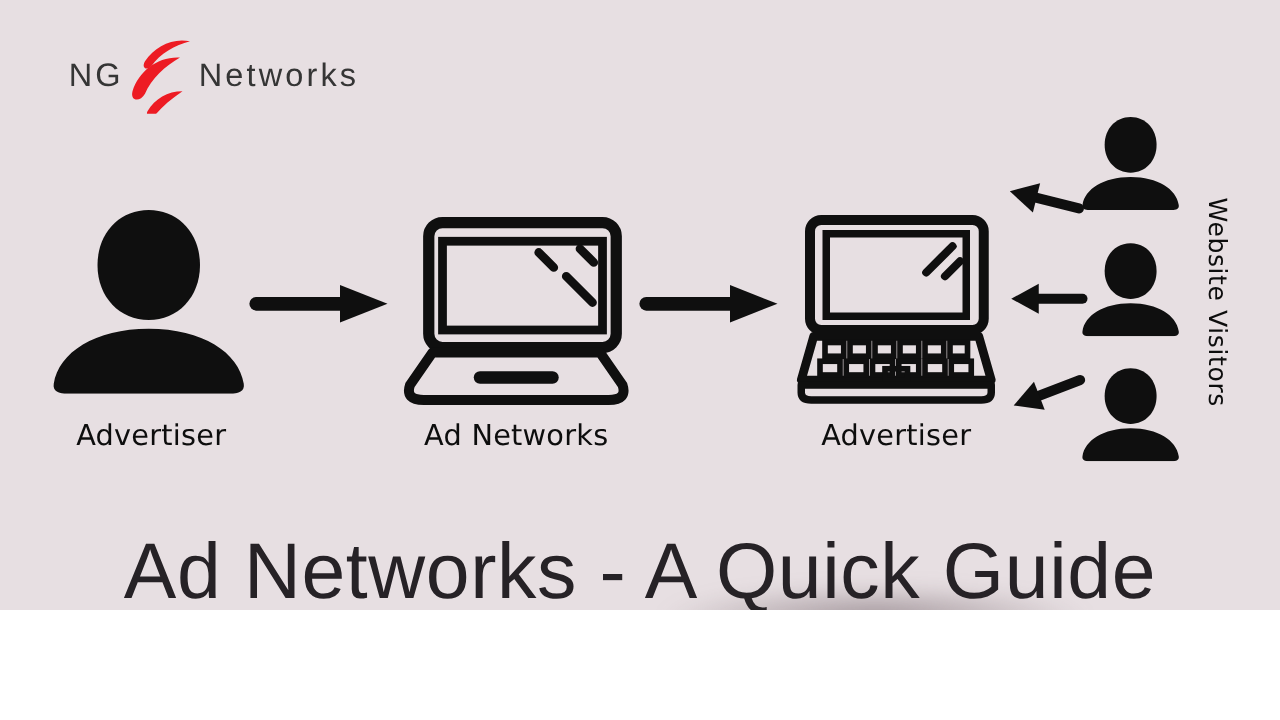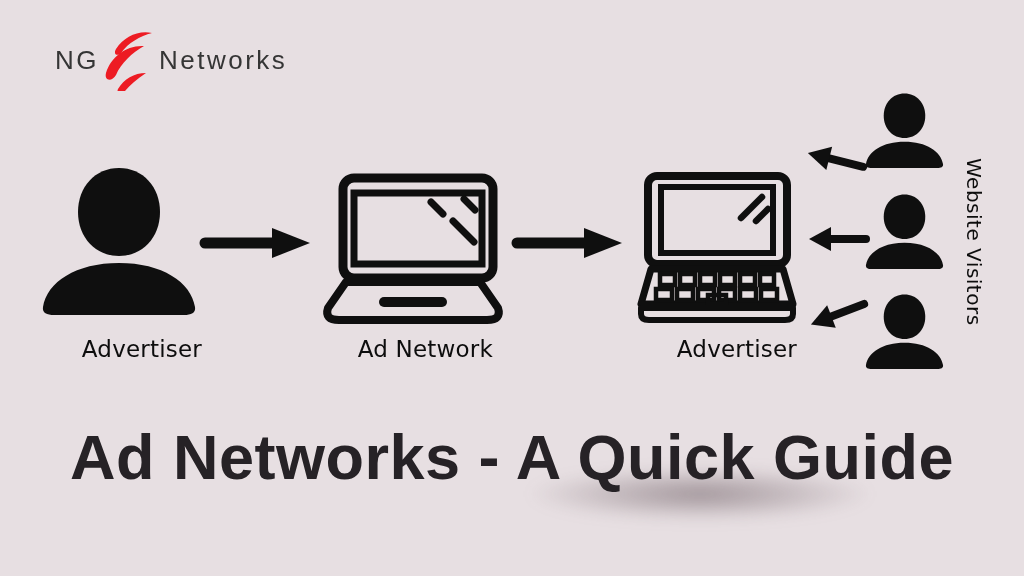--- a/index.html
+++ b/index.html
@@ -1,18 +1,18 @@
 <!DOCTYPE html>
 <html><head>
 <meta charset="utf-8">
 <style>
   html,body{margin:0;padding:0;}
   .stage{
     position:relative;
-    width:1024px;height:576px;
+    width:1024px;height:488px;
     background:#e7dfe2;
     overflow:hidden;
     font-family:"DejaVu Sans",sans-serif;
     color:#111;
   }
   .abs{position:absolute;}
 
   
   .logo{left:55px;top:30px;display:flex;align-items:center;height:60px;}
   .logo .word{
@@ -21,21 +21,21 @@
     line-height:60px;
   }
   .logo svg{margin:0 5px;}
 
   
   .icon-ink{fill:#0f0f0f;}
   .stroke-ink{fill:none;stroke:#0f0f0f;}
 
   .node-label{
     font-size:23px;font-weight:500;color:#0d0d0d;
-    text-align:right;letter-spacing:0.2px;
+    text-align:center;letter-spacing:0.2px;
   }
   .label-advertiser{left:40px;top:336px;width:162px;}
   .label-adnetwork{left:333px;top:336px;width:160px;}
   .label-publisher{left:637px;top:336px;width:160px;}
 
   .visitors-label{
     left:957px;top:142px;height:200px;width:34px;
     writing-mode:vertical-rl;
     font-size:20px;font-weight:500;color:#0d0d0d;
     letter-spacing:0.5px;
@@ -45,21 +45,21 @@
   
   .title-shadow{
     left:520px;top:466px;width:360px;height:56px;
     background:radial-gradient(ellipse at center, rgba(104,88,95,0.55) 0%, rgba(104,88,95,0.0) 68%);
     filter:blur(7px);
   }
   .main-title{
     left:0;top:421px;width:1024px;
     text-align:center;
     font-family:"Liberation Sans",sans-serif;
-    font-weight:700;
+    font-weight:400;
     font-size:63px;
     letter-spacing:0.5px;
     color:#262226;
     white-space:nowrap;
   }
 </style>
 </head>
 <body>
 
 <div class="stage">
@@ -99,21 +99,21 @@
 
   <svg class="abs" style="left:320px;top:170px" width="186" height="155" viewBox="0 0 186 155">
     <rect class="stroke-ink" x="23" y="8" width="150" height="100" rx="11" stroke-width="9"></rect>
     <rect class="stroke-ink" x="34" y="23" width="128" height="71" stroke-width="7"></rect>
     <line x1="111" y1="32" x2="123" y2="44" stroke="#0f0f0f" stroke-width="7" stroke-linecap="round"></line>
     <line x1="144" y1="29" x2="155" y2="40" stroke="#0f0f0f" stroke-width="7" stroke-linecap="round"></line>
     <line x1="133" y1="51" x2="154" y2="72" stroke="#0f0f0f" stroke-width="7" stroke-linecap="round"></line>
     <path class="stroke-ink" stroke-width="8" stroke-linejoin="round" d="M26,112 L8,138 Q4,150 19,150 L167,150 Q182,150 178,138 L160,112 Z"></path>
     <line x1="64" y1="132" x2="122" y2="132" stroke="#0f0f0f" stroke-width="10" stroke-linecap="round"></line>
   </svg>
-  <div class="abs node-label label-adnetwork">Ad Network</div>
+  <div class="abs node-label label-adnetwork">Ad Networks</div>
 
   <svg class="abs" style="left:508px;top:225px" width="116" height="36" viewBox="0 0 116 36">
     <line x1="9" y1="18" x2="80" y2="18" stroke="#0f0f0f" stroke-width="11" stroke-linecap="round"></line>
     <polygon points="76,3 114,18 76,33" fill="#0f0f0f"></polygon>
   </svg>
 
   <svg class="abs" style="left:635px;top:170px" width="164" height="156" viewBox="0 0 164 156">
     <rect class="stroke-ink" x="13" y="6" width="139" height="88" rx="9" stroke-width="8"></rect>
     <rect class="stroke-ink" x="26" y="17" width="112" height="66" stroke-width="6"></rect>
     <line x1="106" y1="48" x2="127" y2="27" stroke="#0f0f0f" stroke-width="6.5" stroke-linecap="round"></line>

